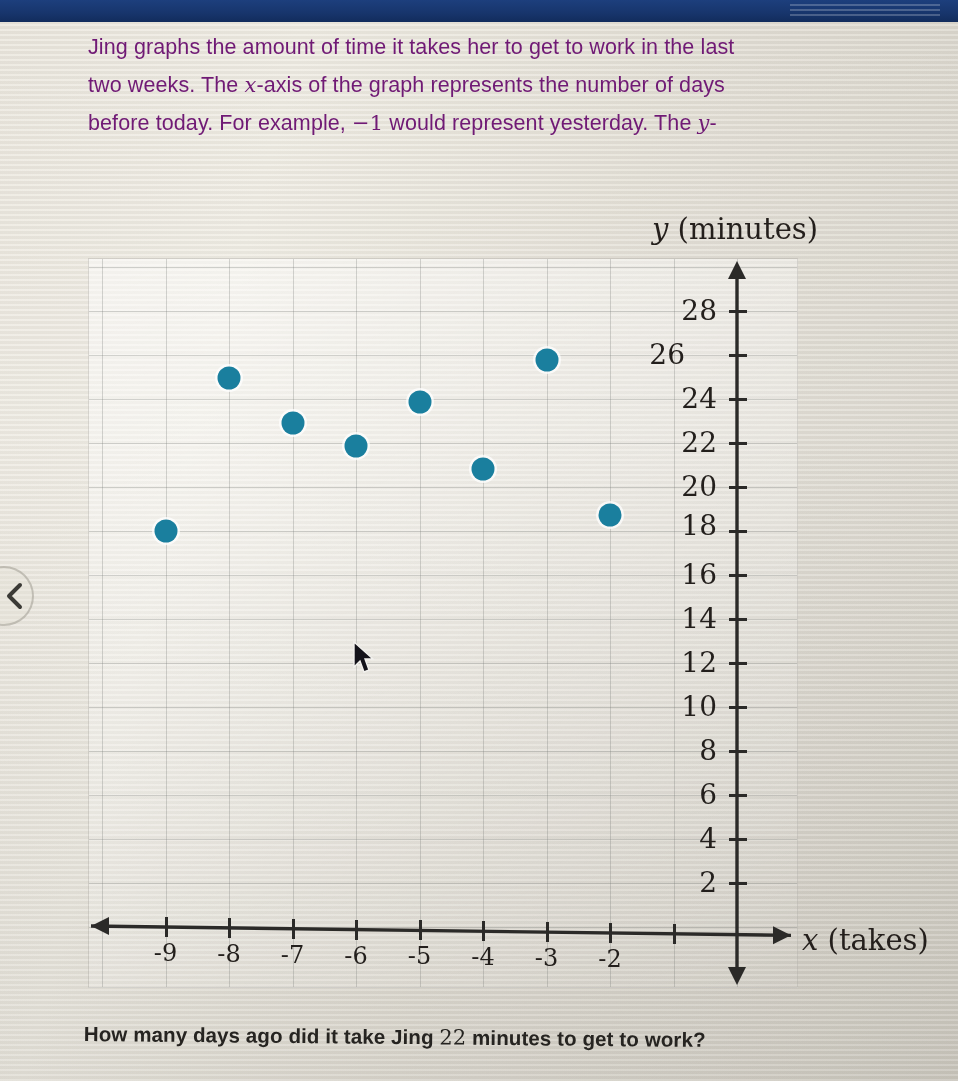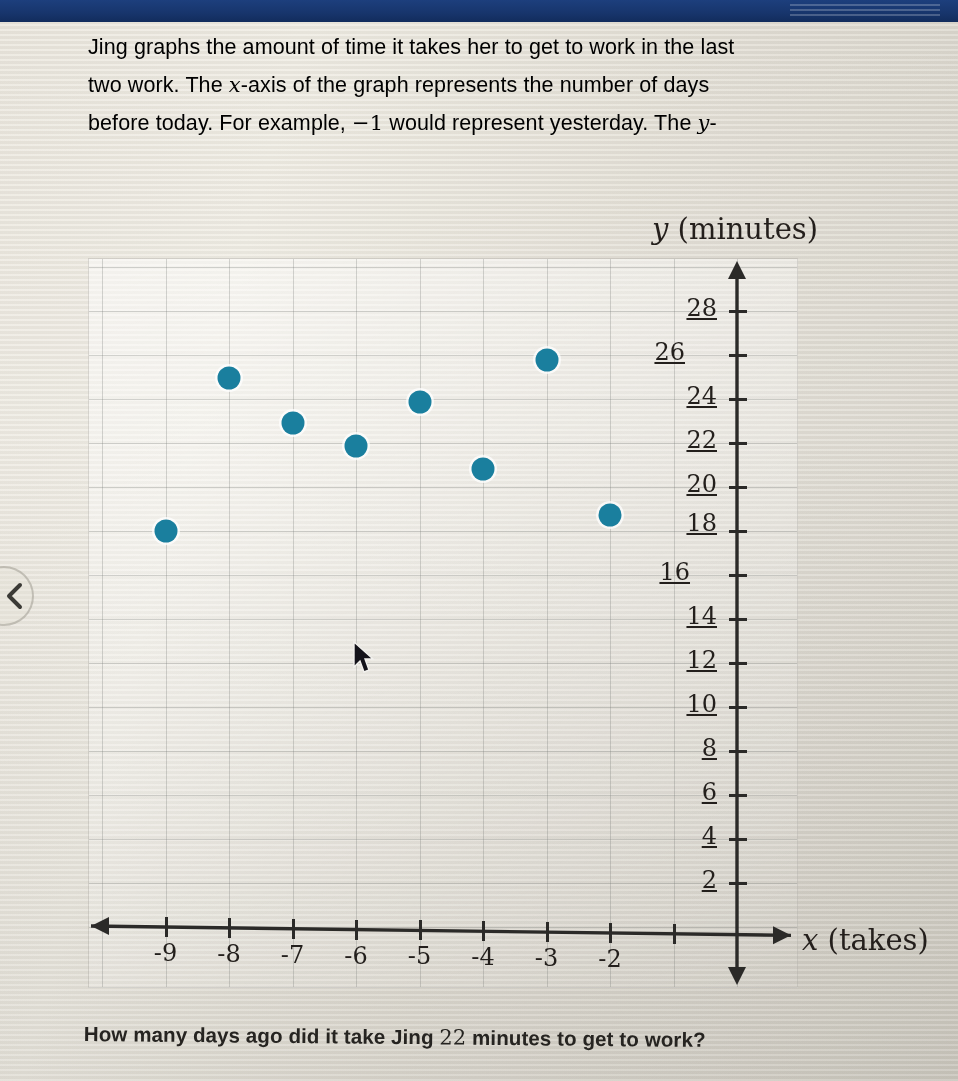--- a/index.html
+++ b/index.html
@@ -23,21 +23,21 @@
     position:absolute; left:0; top:0; width:958px; height:22px;
     background:linear-gradient(180deg,#1d3f7d 0%, #17356c 60%, #122c5c 100%);
   }
   .topbar .hl {
     position:absolute; right:18px; top:4px; width:150px; height:14px;
     background:repeating-linear-gradient(180deg, rgba(255,255,255,0.22) 0 2px, rgba(255,255,255,0) 2px 5px);
   }
 
   .prompt {
     position:absolute; left:88px; top:28px; width:800px;
-    font-size:21.5px; line-height:38px; color:#000000; letter-spacing:0.1px;
+    font-size:21.5px; line-height:38px; color:#701a75; letter-spacing:0.1px;
   }
   .prompt .mathvar { font-family:"DejaVu Serif", serif; font-style:italic; font-size:21px; }
 
   .question {
     position:absolute; left:84px; top:1022px; width:830px;
     font-size:20.5px; color:#262421; font-weight:600; letter-spacing:0.1px;
     transform:rotate(0.55deg); transform-origin:left top;
   }
   .question .num { font-family:"DejaVu Serif", serif; font-weight:400; font-size:21px; }
 
@@ -56,22 +56,22 @@
     overflow:hidden;
   }
   .gridlayer { position:absolute; inset:0; }
   .gv, .gh { position:absolute; background:rgba(120,122,118,0.30); }
   .gv { width:1px; top:0; bottom:0; }
   .gh { height:1px; left:0; right:0; }
 
   .axes { position:absolute; inset:0; }
 
   .ylabel-txt {
-    position:absolute; font-family:"DejaVu Serif", serif; font-size:24px;
-    color:#231f1c; text-align:right; width:48px;text-decoration:underline;
+    position:absolute; font-family:"DejaVu Serif", serif; font-size:28px;
+    color:#231f1c; text-align:right; width:48px;
   }
   .ytick { position:absolute; width:18px; height:3px; background:#2b2a28; }
 
   .xlabel-txt {
     position:absolute; font-family:"DejaVu Serif", serif; font-size:24px;
     color:#231f1c; text-align:center; width:46px;
   }
   .xtick { position:absolute; width:3px; height:20px; background:#2b2a28; }
 
   .dot {
@@ -100,21 +100,21 @@
 </div>
 
 <div class="navback">
   <svg width="20" height="28" viewBox="0 0 20 28">
     <polyline points="15,3 4,14 15,25" fill="none" stroke="#3b3a36" stroke-width="4" stroke-linecap="round" stroke-linejoin="round"></polyline>
   </svg>
 </div>
 
 <div class="prompt">
   <div><span>Jing graphs the amount of time it takes her to get to work in the last</span></div>
-  <div><span>two work. The </span><span class="mathvar">x</span><span>-axis of the graph represents the number of days</span></div>
+  <div><span>two weeks. The </span><span class="mathvar">x</span><span>-axis of the graph represents the number of days</span></div>
   <div><span>before today. For example, </span><span class="mathvar" style="font-style:normal">−1</span><span> would represent yesterday. The </span><span class="mathvar">y</span><span>-</span></div>
 </div>
 
 <div class="axis-title" id="y-axis-title">
   <span class="it">y</span>
   <span>(minutes)</span>
 </div>
 
 <div class="graph">
   <div class="gridlayer" id="gridlayer">
@@ -161,21 +161,21 @@
       <div class="ylabel-txt" style="left: 548px; top: 79px;">26</div>
       <div class="ytick" style="left: 640px; top: 139px;"></div>
       <div class="ylabel-txt" style="left: 580px; top: 123px;">24</div>
       <div class="ytick" style="left: 640px; top: 183px;"></div>
       <div class="ylabel-txt" style="left: 580px; top: 167px;">22</div>
       <div class="ytick" style="left: 640px; top: 227px;"></div>
       <div class="ylabel-txt" style="left: 580px; top: 211px;">20</div>
       <div class="ytick" style="left: 640px; top: 271px;"></div>
       <div class="ylabel-txt" style="left: 580px; top: 250px;">18</div>
       <div class="ytick" style="left: 640px; top: 315px;"></div>
-      <div class="ylabel-txt" style="left: 553px; top: 299px;">16</div>
+      <div class="ylabel-txt" style="left: 580px; top: 299px;">16</div>
       <div class="ytick" style="left: 640px; top: 359px;"></div>
       <div class="ylabel-txt" style="left: 580px; top: 343px;">14</div>
       <div class="ytick" style="left: 640px; top: 403px;"></div>
       <div class="ylabel-txt" style="left: 580px; top: 387px;">12</div>
       <div class="ytick" style="left: 640px; top: 447px;"></div>
       <div class="ylabel-txt" style="left: 580px; top: 431px;">10</div>
       <div class="ytick" style="left: 640px; top: 491px;"></div>
       <div class="ylabel-txt" style="left: 580px; top: 475px;">8</div>
       <div class="ytick" style="left: 640px; top: 535px;"></div>
       <div class="ylabel-txt" style="left: 580px; top: 519px;">6</div>

